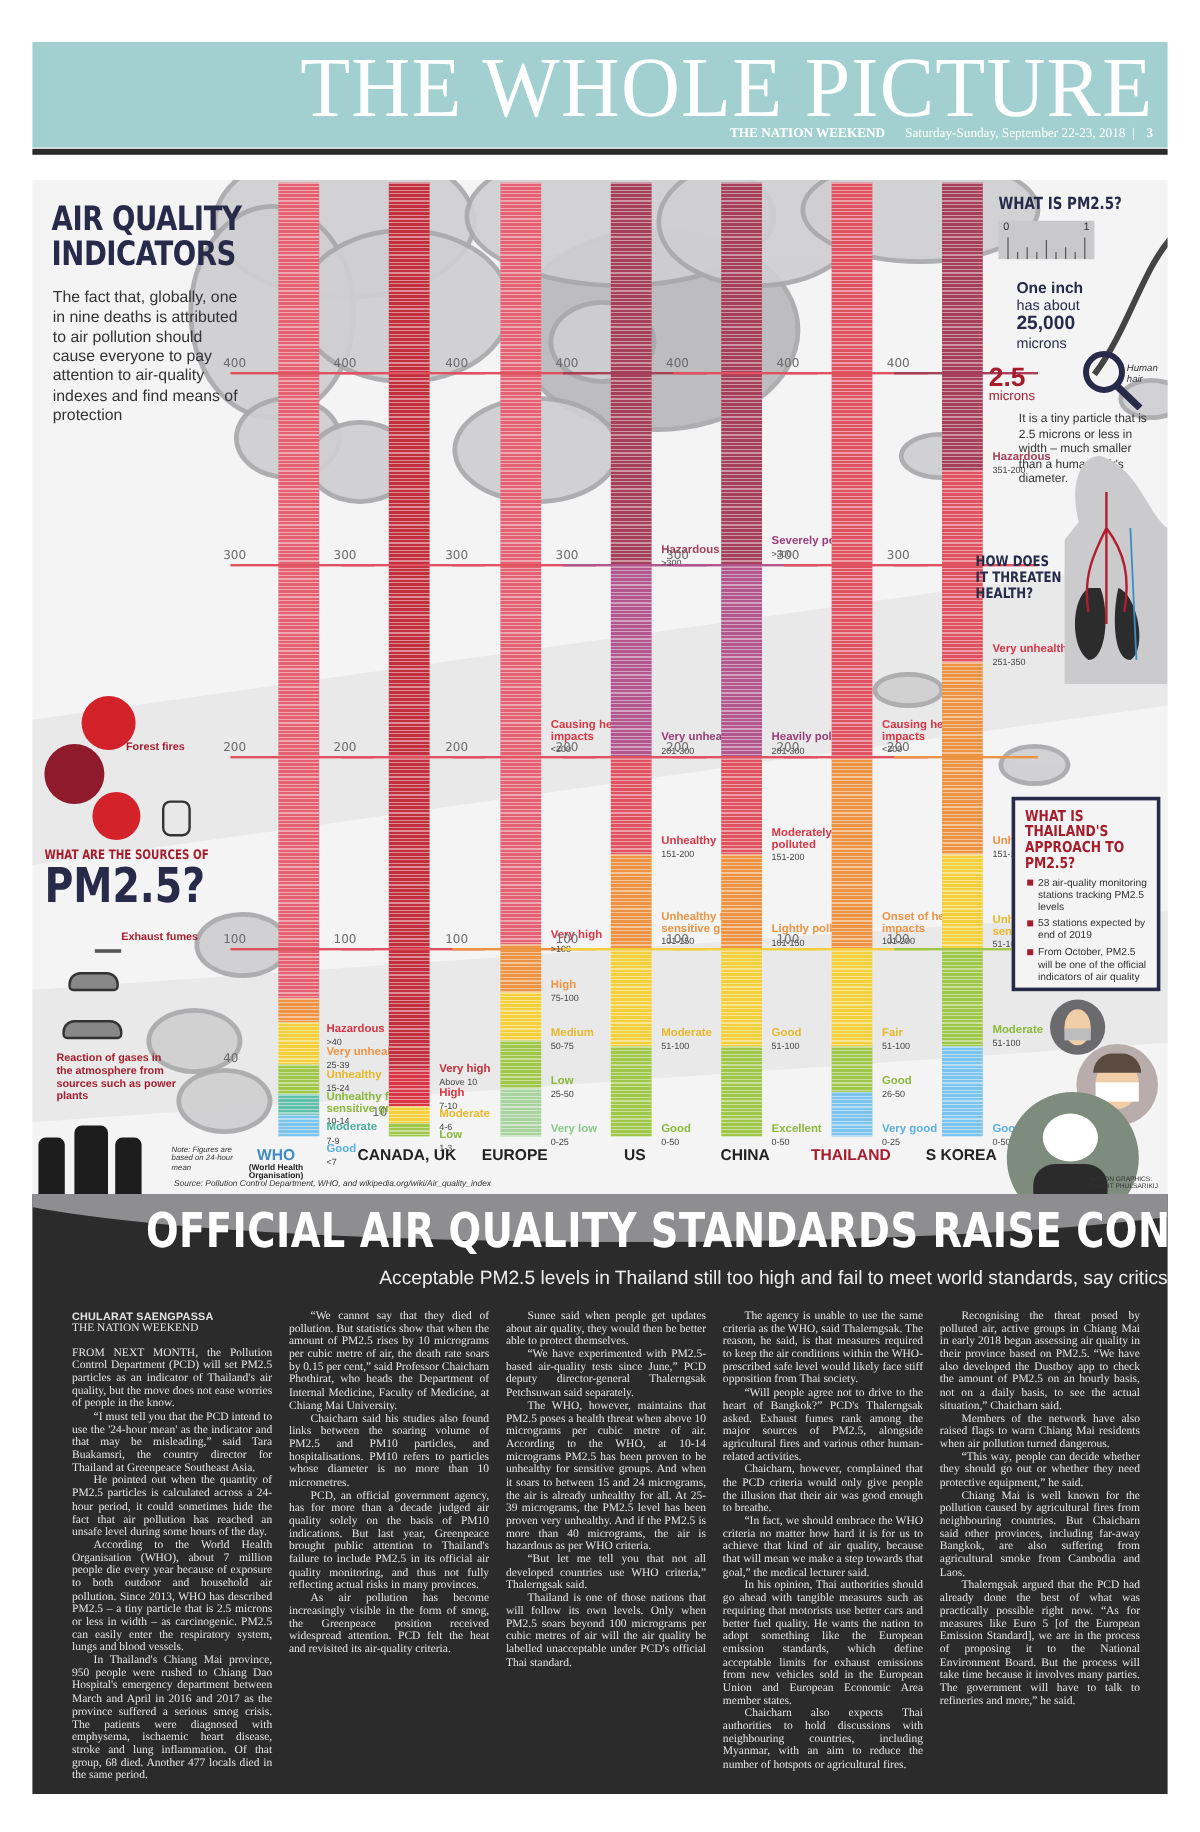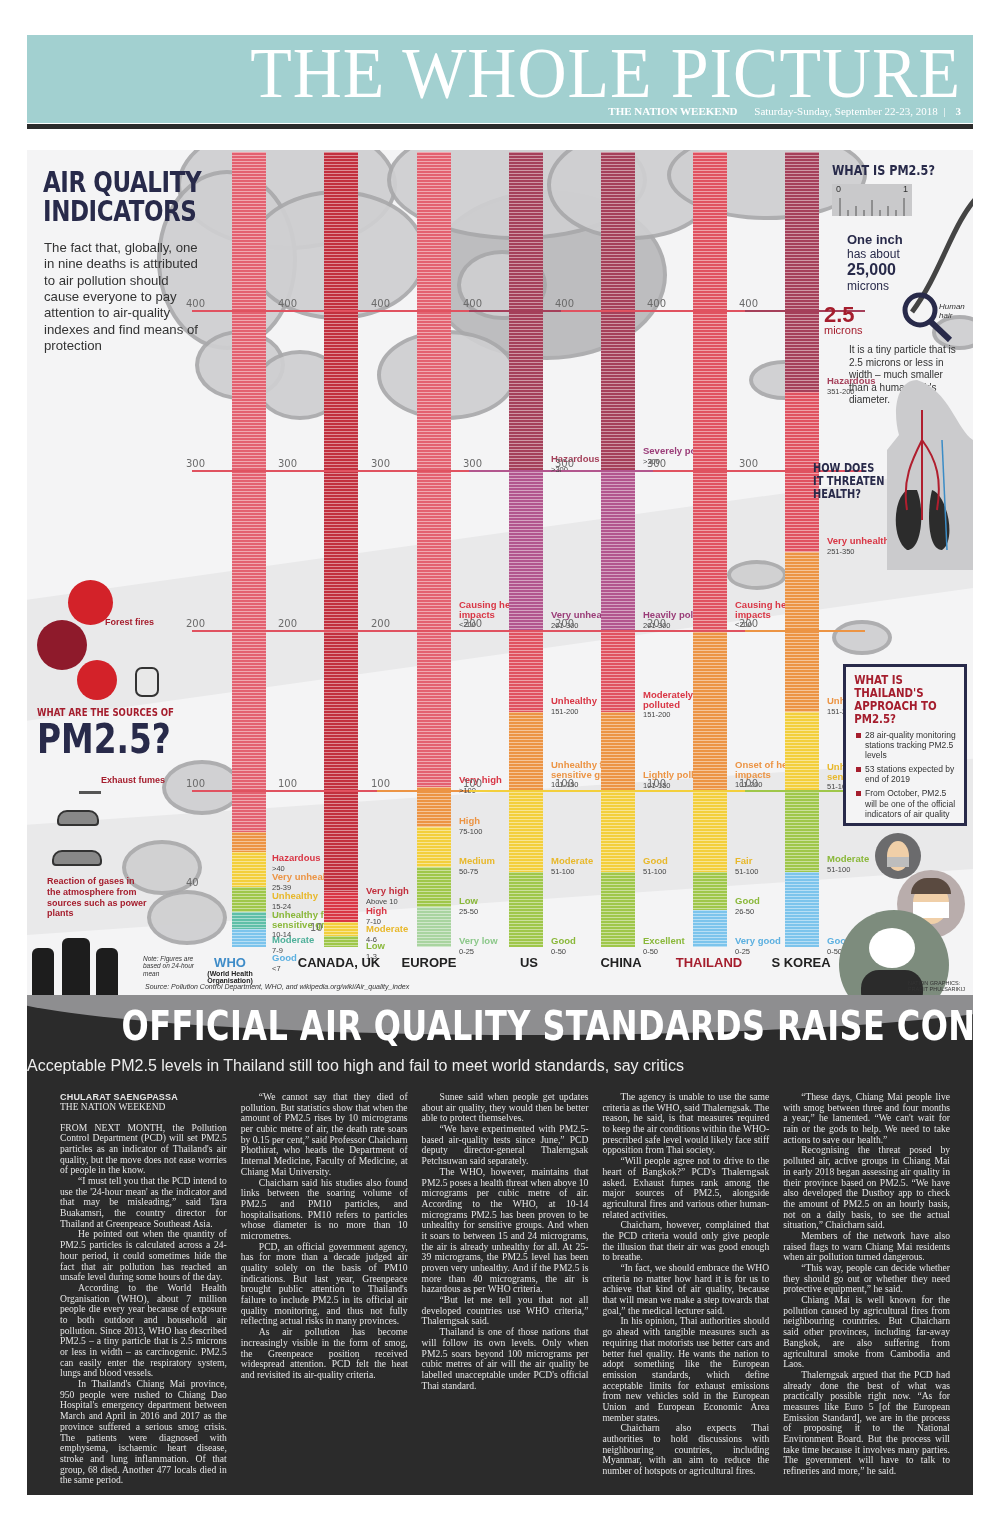--- a/index.html
+++ b/index.html
@@ -57,21 +57,21 @@
   .sources-pm { position: absolute; left: 10px; top: 566px; font-family: "DejaVu Sans", sans-serif; font-weight: bold; font-size: 40px; color: #282a4a; transform: scaleX(0.82); transform-origin: left; }
   .src-label { position: absolute; font-weight: bold; font-size: 9px; color: #a51d2d; line-height: 1.2; }
 
   .note { position: absolute; left: 116px; top: 805px; width: 55px; font-size: 6.5px; font-style: italic; color: #333; line-height: 1.15; }
   .source { position: absolute; left: 118px; top: 833px; font-size: 7px; font-style: italic; color: #333; }
   .credit { position: absolute; right: 8px; top: 830px; font-size: 5.5px; color: #333; text-align: left; line-height: 1.1; }
 
   .lower { position: absolute; left: 27px; top: 995px; width: 946px; height: 500px; background: #2b2b2b; overflow: hidden; }
   .lower .swoosh { position: absolute; left: -50px; top: -60px; width: 1100px; height: 100px; background: #8e8e90; border-radius: 0 0 50% 50%; }
   .headline { position: absolute; left: 0; top: 8px; width: 946px; text-align: center; font-family: "DejaVu Sans", sans-serif; font-weight: bold; font-size: 40px; color: #ffffff; transform: scaleX(0.8); transform-origin: center; white-space: nowrap; letter-spacing: 0.5px; }
-  .deck { position: absolute; left: 0; top: 62px; width: 946px; text-align: left; font-size: 16px; color: #ededed; }
+  .deck { position: absolute; left: 0; top: 62px; width: 946px; text-align: right; font-size: 16px; color: #ededed; }
   .columns { position: absolute; left: 33px; top: 97px; width: 890px; display: flex; gap: 14px; }
   .column { flex: 1; font-family: "Liberation Serif", serif; font-size: 9.6px; line-height: 1.115; color: #e6e6e6; text-align: justify; }
   .column p { text-indent: 18px; }
   .column p.first { text-indent: 0; }
   .byline { font-family: "Liberation Sans", sans-serif; font-weight: bold; font-size: 9px; letter-spacing: 0.2px; }
   .byline-pub { font-family: "Liberation Serif", serif; font-size: 9.5px; margin-bottom: 10px; }
 </style>
 </head>
 <body>
 
@@ -427,21 +427,20 @@
     </div>
     <div class="column">
       <p>The agency is unable to use the same criteria as the WHO, said Thalerngsak. The reason, he said, is that measures required to keep the air conditions within the WHO-prescribed safe level would likely face stiff opposition from Thai society.</p>
       <p>“Will people agree not to drive to the heart of Bangkok?” PCD's Thalerngsak asked. Exhaust fumes rank among the major sources of PM2.5, alongside agricultural fires and various other human-related activities.</p>
       <p>Chaicharn, however, complained that the PCD criteria would only give people the illusion that their air was good enough to breathe.</p>
       <p>“In fact, we should embrace the WHO criteria no matter how hard it is for us to achieve that kind of air quality, because that will mean we make a step towards that goal,” the medical lecturer said.</p>
       <p>In his opinion, Thai authorities should go ahead with tangible measures such as requiring that motorists use better cars and better fuel quality. He wants the nation to adopt something like the European emission standards, which define acceptable limits for exhaust emissions from new vehicles sold in the European Union and European Economic Area member states.</p>
       <p>Chaicharn also expects Thai authorities to hold discussions with neighbouring countries, including Myanmar, with an aim to reduce the number of hotspots or agricultural fires.</p>
     </div>
     <div class="column">
-      <p>“These days, Chiang Mai people live with smog between three and four months a year,” he lamented. “We can't wait for rain or the gods to help. We need to take actions to save our health.”</p>
       <p>Recognising the threat posed by polluted air, active groups in Chiang Mai in early 2018 began assessing air quality in their province based on PM2.5. “We have also developed the Dustboy app to check the amount of PM2.5 on an hourly basis, not on a daily basis, to see the actual situation,” Chaicharn said.</p>
       <p>Members of the network have also raised flags to warn Chiang Mai residents when air pollution turned dangerous.</p>
       <p>“This way, people can decide whether they should go out or whether they need protective equipment,” he said.</p>
       <p>Chiang Mai is well known for the pollution caused by agricultural fires from neighbouring countries. But Chaicharn said other provinces, including far-away Bangkok, are also suffering from agricultural smoke from Cambodia and Laos.</p>
       <p>Thalerngsak argued that the PCD had already done the best of what was practically possible right now. “As for measures like Euro 5 [of the European Emission Standard], we are in the process of proposing it to the National Environment Board. But the process will take time because it involves many parties. The government will have to talk to refineries and more,” he said.</p>
     </div>
   </div>
 </div>
 
 </body></html>

